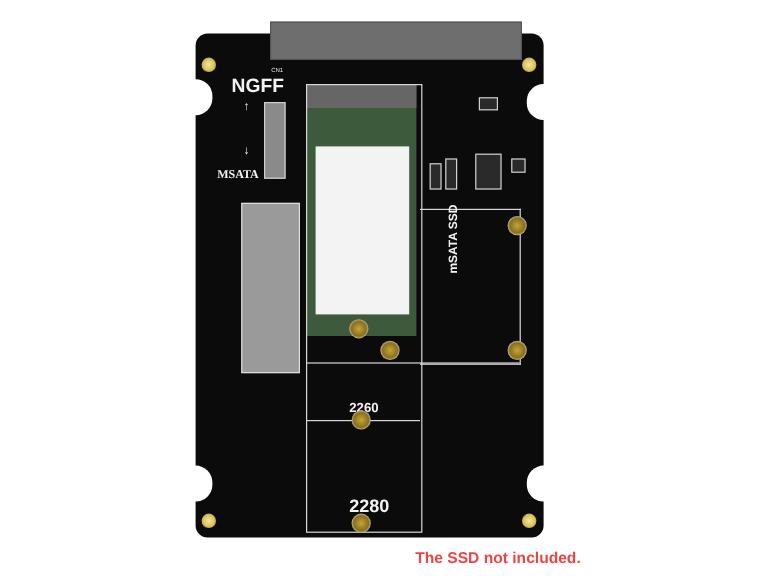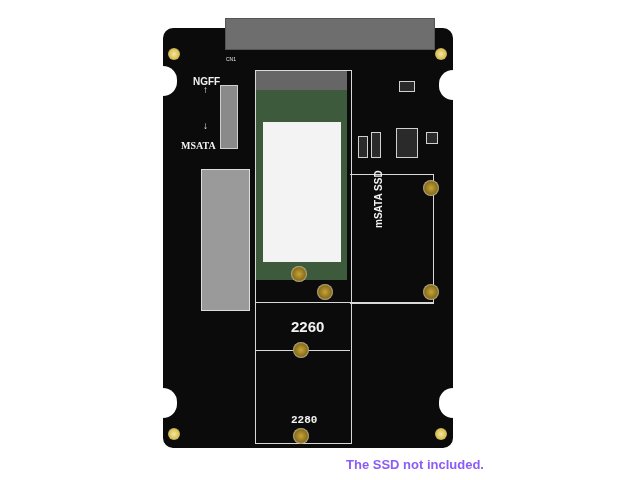--- a/index.html
+++ b/index.html
@@ -6,61 +6,61 @@
   body { width:640px; height:480px; background:#ffffff; position:relative; overflow:hidden; font-family:"Liberation Sans", sans-serif; }
   .board { position:absolute; left:163px; top:28px; width:290px; height:420px; background:#0b0b0b; border-radius:10px; }
   .notch { position:absolute; width:28px; height:30px; background:#fff; border-radius:15px; }
   .hole { position:absolute; width:12px; height:12px; border-radius:50%; background:radial-gradient(circle,#f4e7a0 0%,#d9c25a 55%,#8c7a2a 100%); }
   .standoff { position:absolute; border-radius:50%; background:radial-gradient(circle,#c7a53a 0%,#8a6e1c 55%,#cfc7b0 75%,#666 100%); }
   .sata { position:absolute; top:18px; height:34px; background:#7d7d7d; border:1px solid #555; }
   .silk { position:absolute; color:#f2f2f2; font-weight:bold; }
   .tiny { position:absolute; color:#e8e8e8; font-size:5px; }
   .outline { position:absolute; border:1px solid #d9d9d9; }
   .smd { position:absolute; border:1px solid #d0d0d0; background:#2a2a2a; }
-  .caption { position:absolute; left:346px; top:457px; font-size:13px; font-weight:bold; color:#8b5cf6; }
+  .caption { position:absolute; left:346px; top:457px; font-size:13px; font-weight:bold; color:#ef4444; }
 </style>
 </head>
 <body>
 
 <div class="board">
 
   <div class="notch" style="left:-14px; top:38px;"></div>
   <div class="notch" style="right:-14px; top:42px;"></div>
   <div class="notch" style="left:-14px; top:360px;"></div>
   <div class="notch" style="right:-14px; top:360px;"></div>
 
   <div class="hole" style="left:5px; top:20px;"></div>
   <div class="hole" style="right:6px; top:20px;"></div>
   <div class="hole" style="left:5px; top:400px;"></div>
   <div class="hole" style="right:6px; top:400px;"></div>
 
   <div class="sata" style="left:62px; top:-10px; width:208px; height:30px; background:#6e6e6e;"></div>
   <div class="tiny" style="left:63px; top:28px;">CN1</div>
 
-  <div class="silk" style="left:30px; top:48px; font-size:10px;text-align:center;">NGFF</div>
+  <div class="silk" style="left:30px; top:36px; font-size:16px;text-align:center;">NGFF</div>
   <div class="silk" style="left:40px; top:56px; font-size:10px;">↑</div>
   <div class="silk" style="left:40px; top:92px; font-size:10px;">↓</div>
   <div class="silk" style="left:18px; top:112px; font-size:10px;font-family:Liberation Serif, serif;">MSATA</div>
   <div style="position:absolute; left:57px; top:57px; width:16px; height:62px; background:#8a8a8a; border:1px solid #cfcfcf;"></div>
 
   <div style="position:absolute; left:38px; top:141px; width:47px; height:140px; background:#9a9a9a; border:1px solid #ddd;"></div>
 
   <div style="position:absolute; left:92px; top:42px; width:92px; height:210px; background:#3e5a3c;">
     <div style="position:absolute; left:0; top:0; width:92px; height:20px; background:#666;"></div>
     <div style="position:absolute; left:8px; top:52px; width:78px; height:140px; background:#f3f3f3;"></div>
   </div>
 
   <div class="outline" style="left:187px; top:146px; width:83px; height:128px; border-left:none;"></div>
   <div class="silk" style="left:210px; top:200px; font-size:10px; transform:rotate(-90deg); transform-origin:left top;">mSATA SSD</div>
   <div class="outline" style="left:92px; top:42px; width:95px; height:372px;"></div>
   <div class="outline" style="left:92px; top:274px; width:178px; height:0; border-width:1px 0 0 0;"></div>
   <div class="outline" style="left:92px; top:322px; width:95px; height:0; border-width:1px 0 0 0;"></div>
 
-  <div class="silk" style="left:128px; top:290px; font-size:15px;">2260</div>
-  <div class="silk" style="left:128px; top:386px; font-size:11px;font-family:Liberation Mono, monospace;">2280</div>
+  <div class="silk" style="left:128px; top:306px; font-size:11px;">2260</div>
+  <div class="silk" style="left:128px; top:386px; font-size:15px;">2280</div>
 
   <div class="standoff" style="left:128px; top:238px; width:16px; height:16px;"></div>
   <div class="standoff" style="left:154px; top:256px; width:16px; height:16px;"></div>
   <div class="standoff" style="left:130px; top:314px; width:16px; height:16px;"></div>
   <div class="standoff" style="left:130px; top:400px; width:16px; height:16px;"></div>
   <div class="standoff" style="left:260px; top:152px; width:16px; height:16px;"></div>
   <div class="standoff" style="left:260px; top:256px; width:16px; height:16px;"></div>
 
   <div class="smd" style="left:236px; top:53px; width:14px; height:9px;"></div>
   <div class="smd" style="left:233px; top:100px; width:20px; height:28px;"></div>

